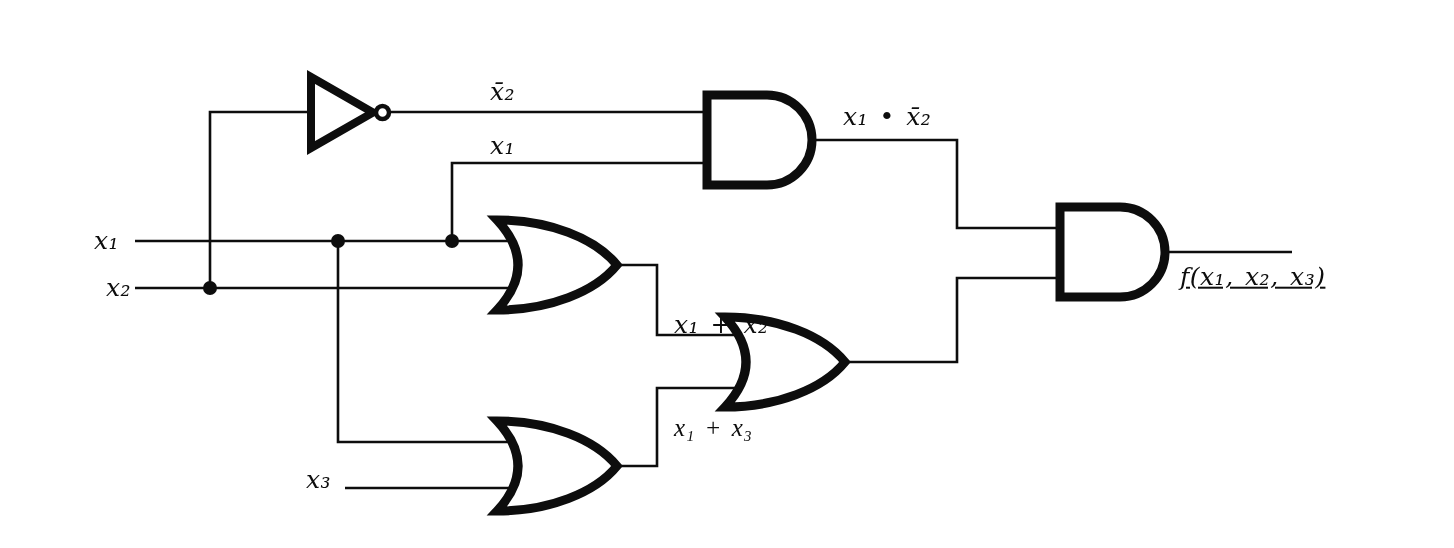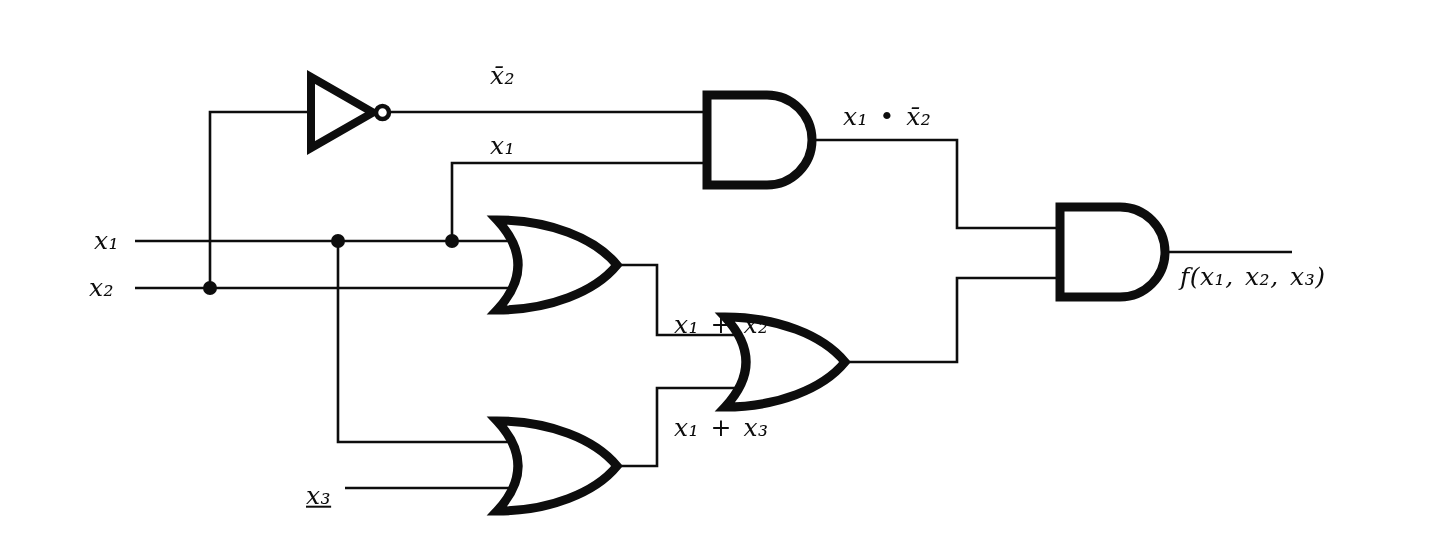--- a/index.html
+++ b/index.html
@@ -85,24 +85,24 @@
     </g>
 
     <g fill="currentColor" stroke="none">
       <circle cx="210" cy="288" r="7"></circle>
       <circle cx="338" cy="241" r="7"></circle>
       <circle cx="452" cy="241" r="7"></circle>
     </g>
   </svg>
 
   <div class="lbl" style="left:94px;  top:241px;">x₁</div>
-  <div class="lbl" style="left:89px;  top:288px;">x₂</div>
-  <div class="lbl" style="left:306px; top:496px;text-decoration:underline;">x₃</div>
+  <div class="lbl" style="left:106px;  top:288px;">x₂</div>
+  <div class="lbl" style="left:306px; top:480px;">x₃</div>
 
-  <div class="lbl small-gap" style="left:490px; top:76px;">x̄₂</div>
+  <div class="lbl small-gap" style="left:490px; top:92px;">x̄₂</div>
   <div class="lbl small-gap" style="left:490px; top:146px;">x₁</div>
 
   <div class="lbl" style="left:843px;  top:105px;margin-top:12px;">x₁ • x̄₂</div>
   <div class="lbl" style="left:674px;  top:293px;margin-top:32px;">x₁ + x₂</div>
-  <div class="lbl" style="left:674px;  top:428px;">x₁ + x₃</div>
-  <div class="lbl" style="left:1180px; top:277px;">f(x₁, x₂, x₃)</div>
+  <div class="lbl" style="left:674px;  top:428px;font-family:Liberation Serif, serif;">x₁ + x₃</div>
+  <div class="lbl" style="left:1180px; top:277px;text-decoration:underline;">f(x₁, x₂, x₃)</div>
 
 </div>
 
 </body></html>

